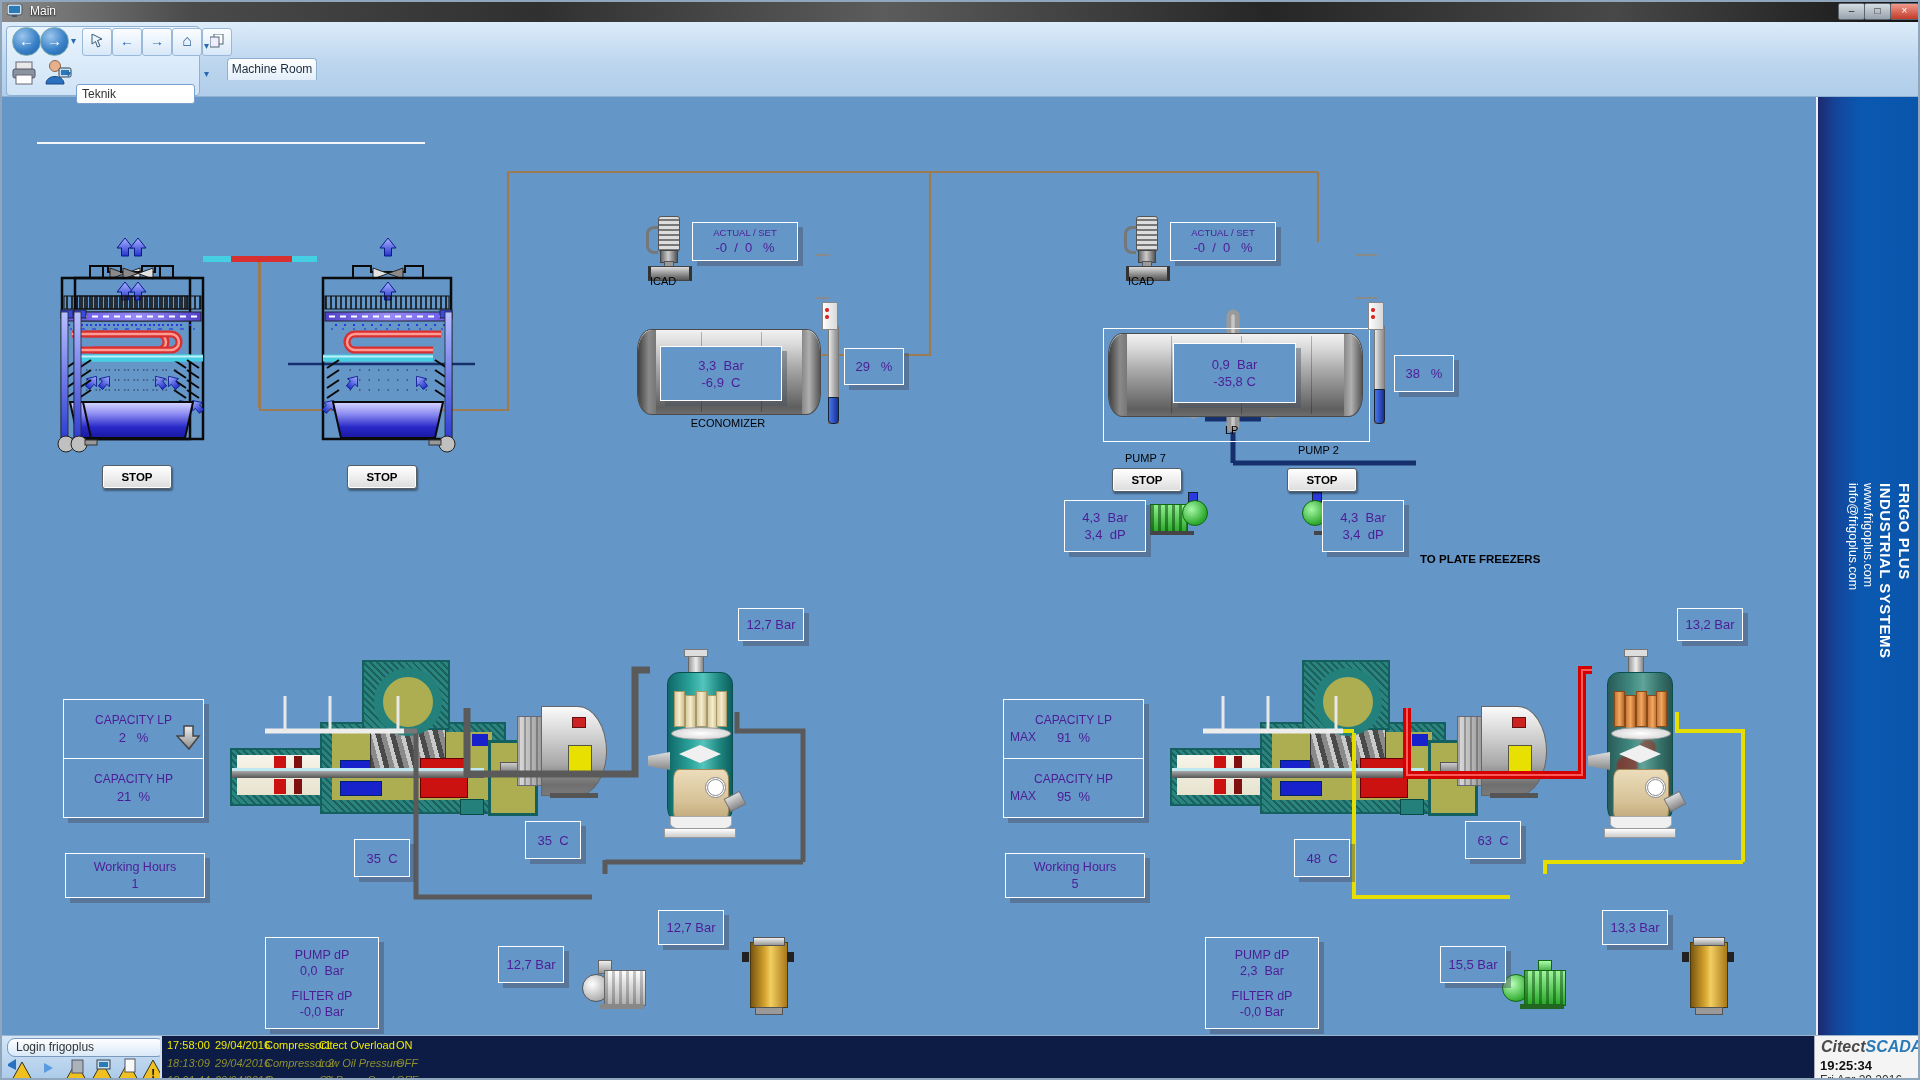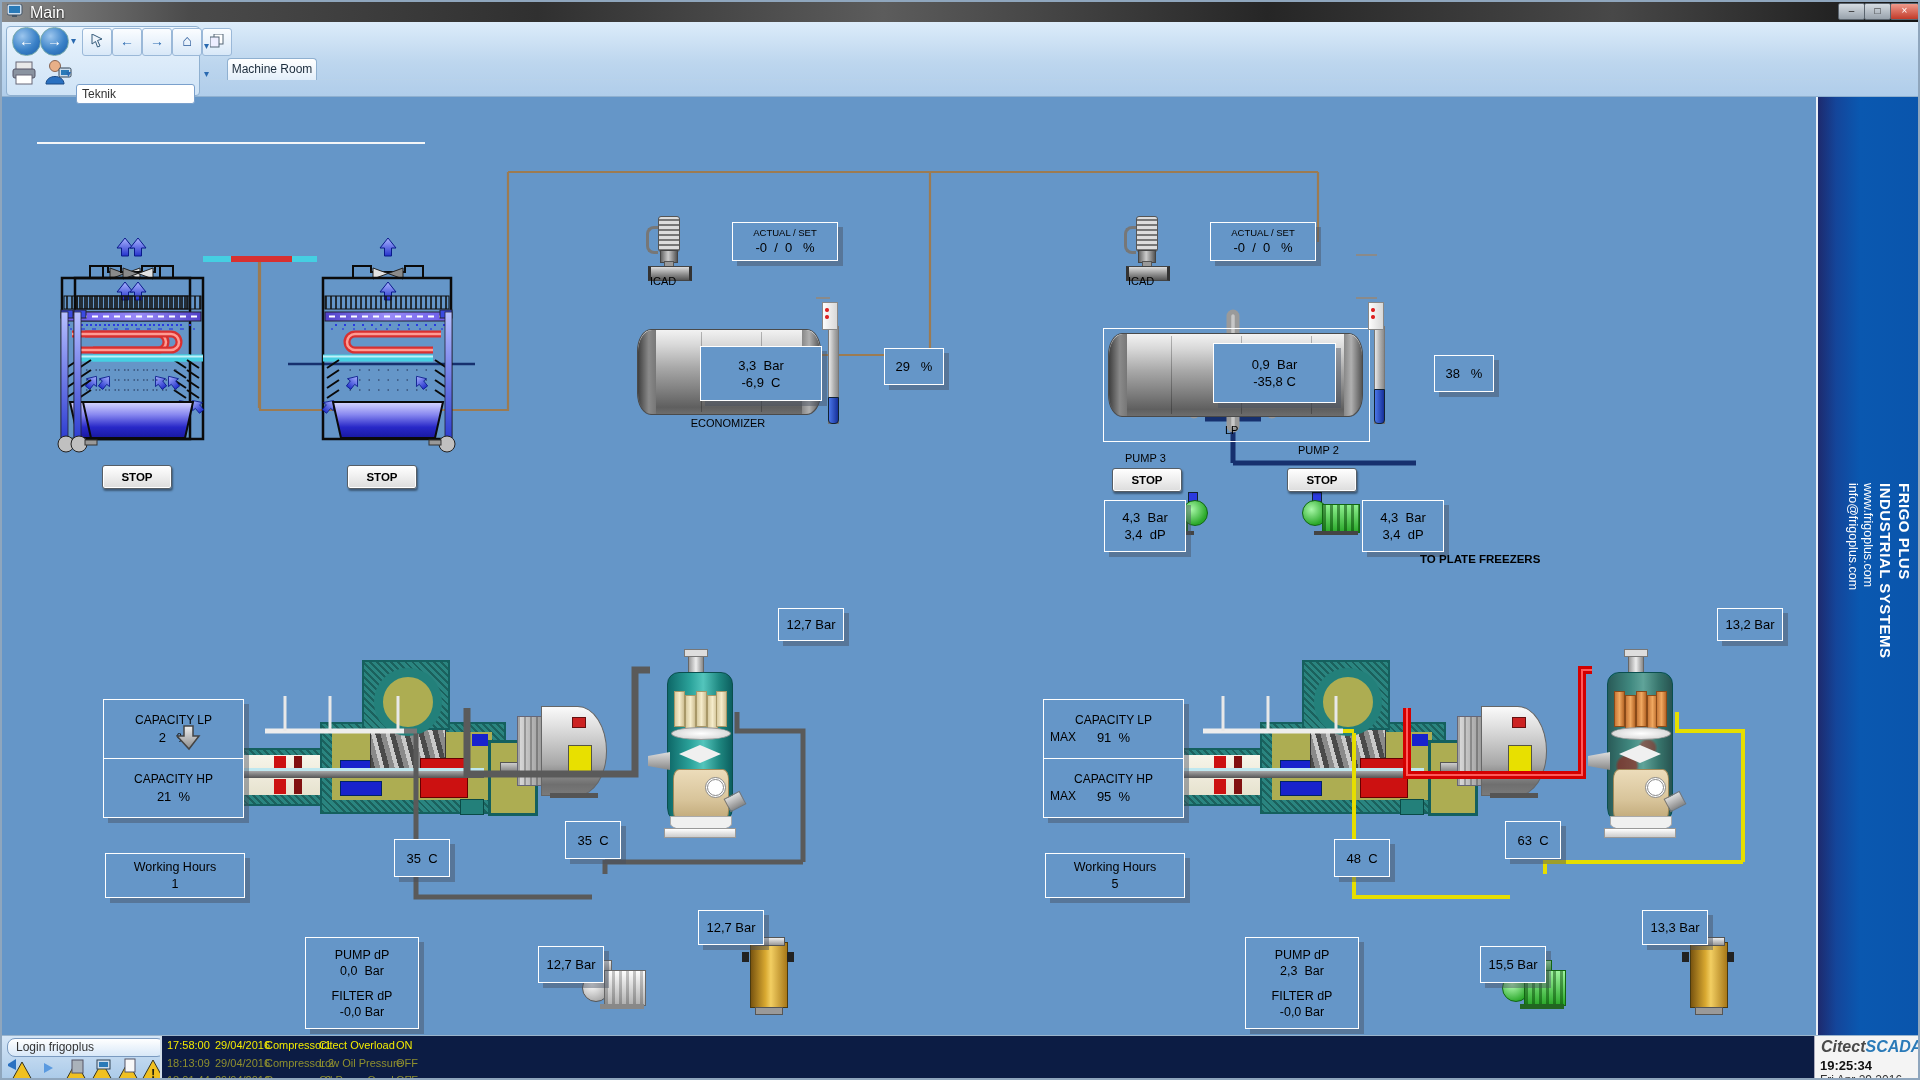--- a/index.html
+++ b/index.html
@@ -1,20 +1,20 @@
 <!DOCTYPE html>
 <html><head>
 <meta charset="utf-8">
 <style>
   html,body{margin:0;padding:0;width:1920px;height:1080px;overflow:hidden;background:#6596c8;font-family:"Liberation Sans",sans-serif;}
   .ab{position:absolute;}
   
   #titlebar{position:absolute;left:0;top:0;width:1920px;height:22px;z-index:9;
     background:linear-gradient(90deg,#8a8a8a,#4a4a4a 10%,#303030 28%,#5c5c5c 46%,#262626 66%,#484848 84%,#141414);}
-  #titlebar .ttl{position:absolute;left:30px;top:4px;color:#fff;font-size:16px;text-shadow:0 1px 2px #000;}
+  #titlebar .ttl{position:absolute;left:30px;top:4px;color:#fff;font-size:12px;text-shadow:0 1px 2px #000;}
   .winbtn{position:absolute;top:3px;height:15px;border-radius:2px;border:1px solid #5a646e;z-index:10;
     background:linear-gradient(#d5dce2,#98a2ac);color:#222;font-size:10px;line-height:13px;text-align:center;}
   
   #toolbar{position:absolute;left:0;top:22px;width:1920px;height:74px;z-index:9;
     background:linear-gradient(#dcecfa,#bdd6ee 55%,#b0cdea);border-bottom:1px solid #8fb0d0;}
   #tbpanel{position:absolute;left:6px;top:4px;width:192px;height:68px;border:1px solid #8fb0d0;border-radius:4px;
     background:linear-gradient(#eaf4fd,#cfe3f6);}
   .circbtn{position:absolute;width:27px;height:27px;border-radius:50%;border:1px solid #7aa;color:#fff;
     background:radial-gradient(circle at 35% 30%,#9cc6ee,#3b82c8 55%,#1a5ca8);font-size:15px;line-height:25px;text-align:center;font-weight:bold;}
   .tbtn{position:absolute;width:28px;height:26px;border:1px solid #9ab8d8;border-radius:3px;
@@ -22,23 +22,23 @@
   .dd{position:absolute;color:#2a6ab0;font-size:10px;}
   #tab{position:absolute;left:227px;top:36px;width:88px;height:21px;border:1px solid #8fb0d0;border-bottom:none;
     border-radius:4px 4px 0 0;background:linear-gradient(#ffffff,#e2eefa);text-align:center;line-height:20px;font-size:12px;color:#1c2c3c;z-index:9;}
   #tabline{position:absolute;left:200px;top:57px;width:1716px;height:1px;background:#b8d2ea;}
   #userbox{position:absolute;left:76px;top:62px;width:112px;height:18px;border:1px solid #7aa0cc;border-radius:3px;
     background:#fff;font-size:12px;color:#333;padding:0 0 0 5px;font-family:"Liberation Sans",sans-serif;}
   
   #main{position:absolute;left:0;top:96px;width:1816px;height:939px;background:#6596c8;overflow:hidden;}
   svg.layer{position:absolute;left:0;top:0;overflow:visible;}
   
-  .vbox{position:absolute;border:1px solid #fff;background:#6596c8;color:#000000;font-size:13px;
+  .vbox{position:absolute;border:1px solid #fff;background:#6596c8;color:#4c1d95;font-size:13px;
     display:flex;flex-direction:column;justify-content:center;align-items:center;
-    box-shadow:5px 5px 0 rgba(70,80,95,.45);z-index:5;line-height:17px;white-space:pre;margin-left:40px;}
+    box-shadow:5px 5px 0 rgba(70,80,95,.45);z-index:5;line-height:17px;white-space:pre;}
   .vbox .sm{font-size:9.5px;line-height:12px;}
   .lbl{position:absolute;color:#000;font-size:11px;z-index:5;white-space:nowrap;}
   .btn{position:absolute;background:linear-gradient(#ffffff,#f0f0f0 45%,#dcdcdc);border:1px solid #565e66;border-radius:3px;
     box-shadow:1px 2px 2px rgba(0,0,0,.4),inset 0 0 0 1px #fff;color:#000;font-weight:bold;font-size:11.5px;
     display:flex;align-items:center;justify-content:center;z-index:6;cursor:pointer;}
   
   .vessel{position:absolute;border:1px solid #4a4a4a;border-radius:14px/22px;z-index:2;
     background:linear-gradient(#f2f2f2,#d8d8d8 18%,#a8a8a8 45%,#7a7a7a 75%,#5f5f5f 92%,#6d6d6d);}
   .capL,.capR{position:absolute;top:0;width:18px;height:100%;z-index:3;}
   .capL{left:0;border-radius:14px 0 0 14px/22px 0 0 22px;background:linear-gradient(90deg,#3f3f3f,#8a8a8a 60%,#777);}
@@ -70,21 +70,21 @@
   .oilpump{position:absolute;z-index:4;}
   
   #statusbar{position:absolute;left:0;top:1035px;width:1920px;height:45px;z-index:9;border-top:1px solid #9ab4cc;}
   #stLeft{position:absolute;left:0;top:0;width:160px;height:45px;background:linear-gradient(#d5e6f7,#a9c9e8);}
   #loginbox{position:absolute;left:7px;top:2px;width:148px;height:17px;border:1px solid #7a9ac0;border-radius:8px;
     background:linear-gradient(#ffffff,#d8e8f8);font-size:12px;color:#333;line-height:16px;padding-left:8px;}
   #stAlarms{position:absolute;left:160px;top:0;width:1654px;height:45px;background:#0c1c44;border-left:2px solid #d0dce8;overflow:hidden;}
   .alrow{position:absolute;left:0;width:100%;height:16px;font-size:11px;white-space:nowrap;}
   .alrow span{position:absolute;}
   .al-on{color:#f2ea00;}
-  .al-off{color:#8f8f2e;}
+  .al-off{color:#8f8f2e;font-style:italic;}
   #stRight{position:absolute;left:1814px;top:0;width:106px;height:45px;background:#f4f4f4;border-left:1px solid #aab;}
   
   #banner{position:absolute;left:1816px;top:96px;width:104px;height:939px;z-index:8;
     background:linear-gradient(90deg,#1d2a6e,#14459a 18px,#0a58b0 42px,#0a55ac);border-left:2px solid #e8eef6;}
   .vtext{position:absolute;writing-mode:vertical-rl;color:#fff;white-space:pre;}
   #frame{position:fixed;left:0;top:0;width:1916px;height:1076px;border:2px solid #8fa6bd;pointer-events:none;z-index:20;}
 </style>
 </head>
 <body>
 
@@ -274,21 +274,21 @@
   </div>
   <div class="vbox" style="left:1173px;top:247px;width:121px;height:58px;">
     <div>0,9&nbsp;&nbsp;Bar</div><div>-35,8&nbsp;C</div>
   </div>
   <div class="lbl" style="left:1225px;top:328px;">LP</div>
   <div class="gtube" style="left:1374px;top:230px;height:96px;"></div>
   <div class="gfill" style="left:1374px;top:293px;height:33px;"></div>
   <div class="gsens" style="left:1368px;top:206px;"></div>
   <div class="vbox" style="left:1394px;top:259px;width:58px;height:35px;">38&nbsp;&nbsp;&nbsp;%</div>
 
-  <div class="lbl" style="left:1125px;top:356px;">PUMP 3</div>
+  <div class="lbl" style="left:1125px;top:356px;">PUMP 7</div>
   <div class="lbl" style="left:1298px;top:348px;">PUMP 2</div>
   <div class="btn" style="left:1112px;top:372px;width:68px;height:22px;">STOP</div>
   <div class="btn" style="left:1287px;top:372px;width:68px;height:22px;">STOP</div>
   <div class="ab" style="left:1148px;top:392px;width:60px;height:50px;z-index:3">
     <div class="part" style="left:40px;top:4px;width:8px;height:8px;background:#2a3ae0;border:1px solid #123;"></div>
     <div class="part" style="left:2px;top:16px;width:36px;height:27px;background:repeating-linear-gradient(90deg,rgba(0,60,0,.5) 0 3px,transparent 3px 7px),linear-gradient(#8ef08e,#2aa82a);border:1px solid #161;"></div>
     <div class="part" style="left:34px;top:12px;width:24px;height:24px;border-radius:50%;background:radial-gradient(circle at 35% 35%,#a8f8a8,#2aa82a 70%);border:1px solid #161;"></div>
     <div class="part" style="left:2px;top:43px;width:44px;height:4px;background:#444;"></div>
   </div>
   <div class="ab" style="left:1300px;top:392px;width:60px;height:50px;z-index:3">

